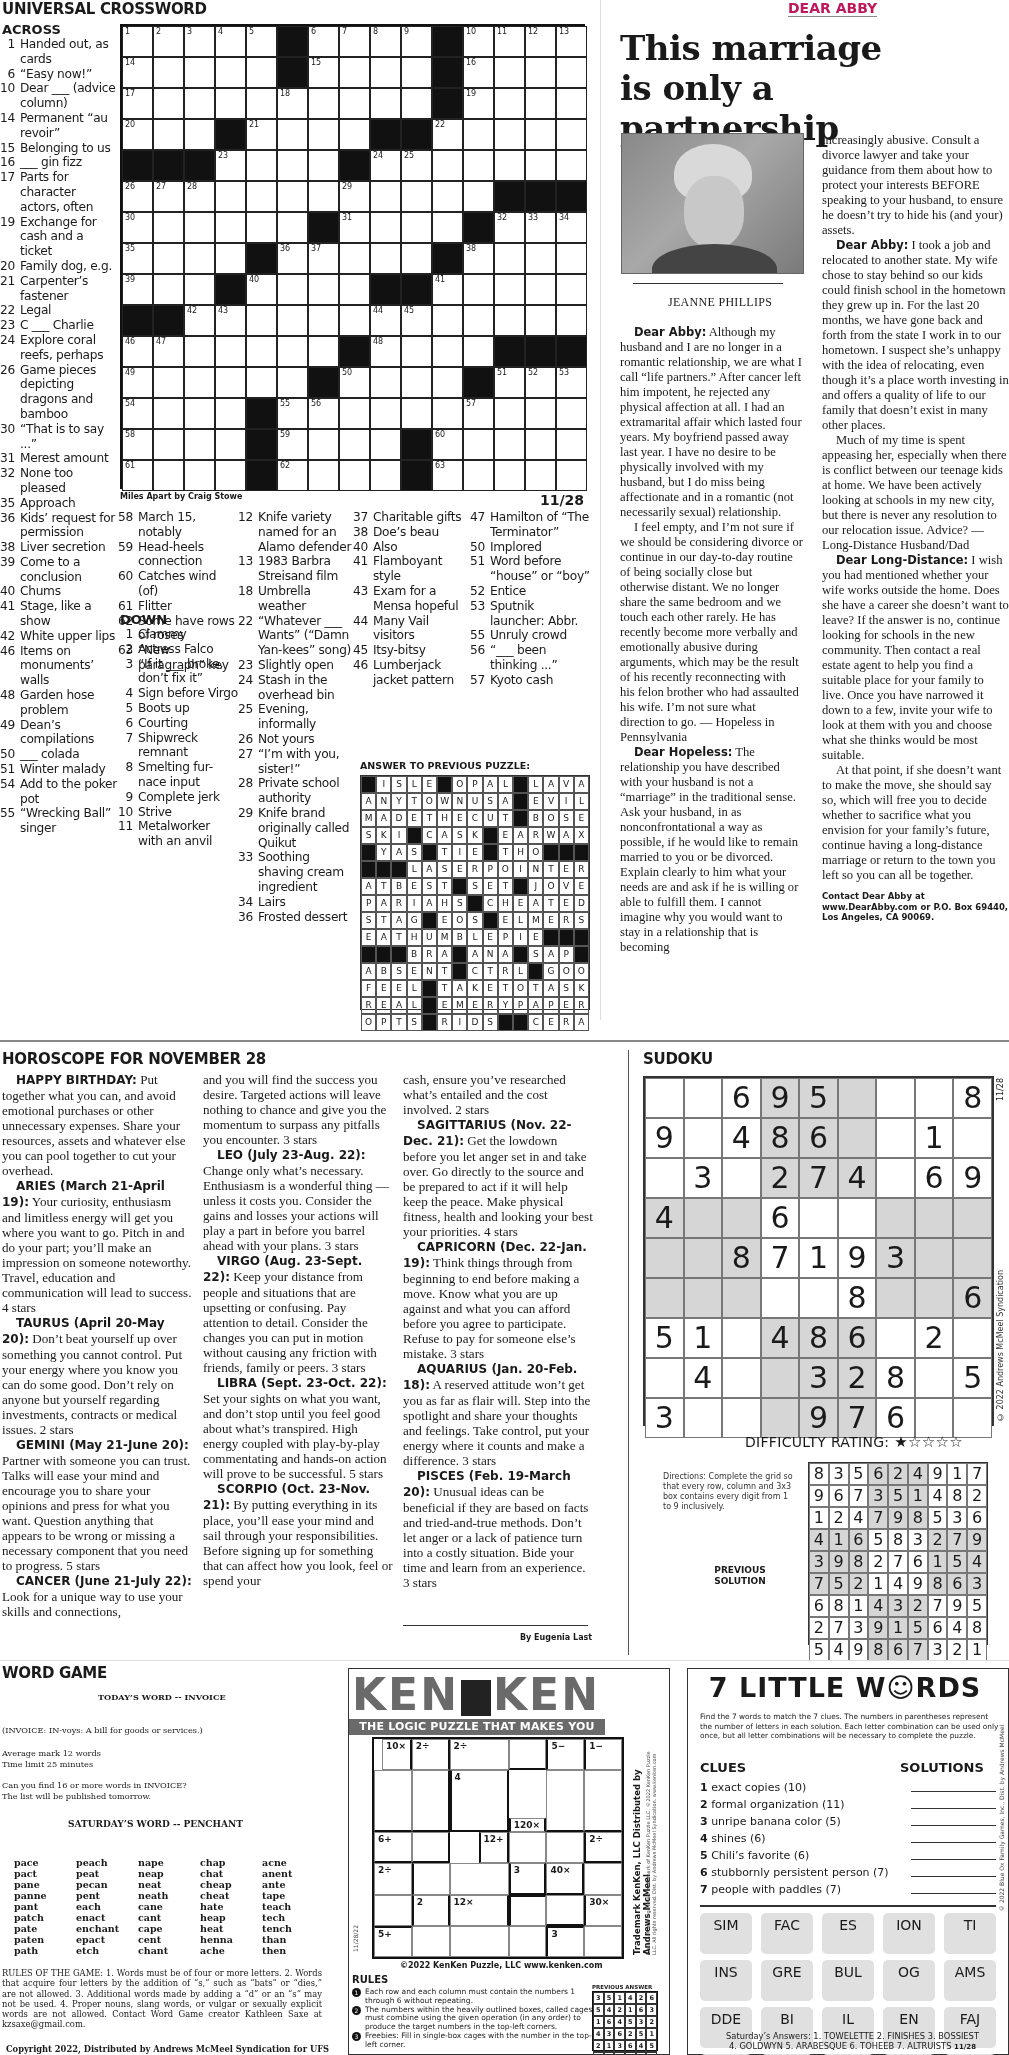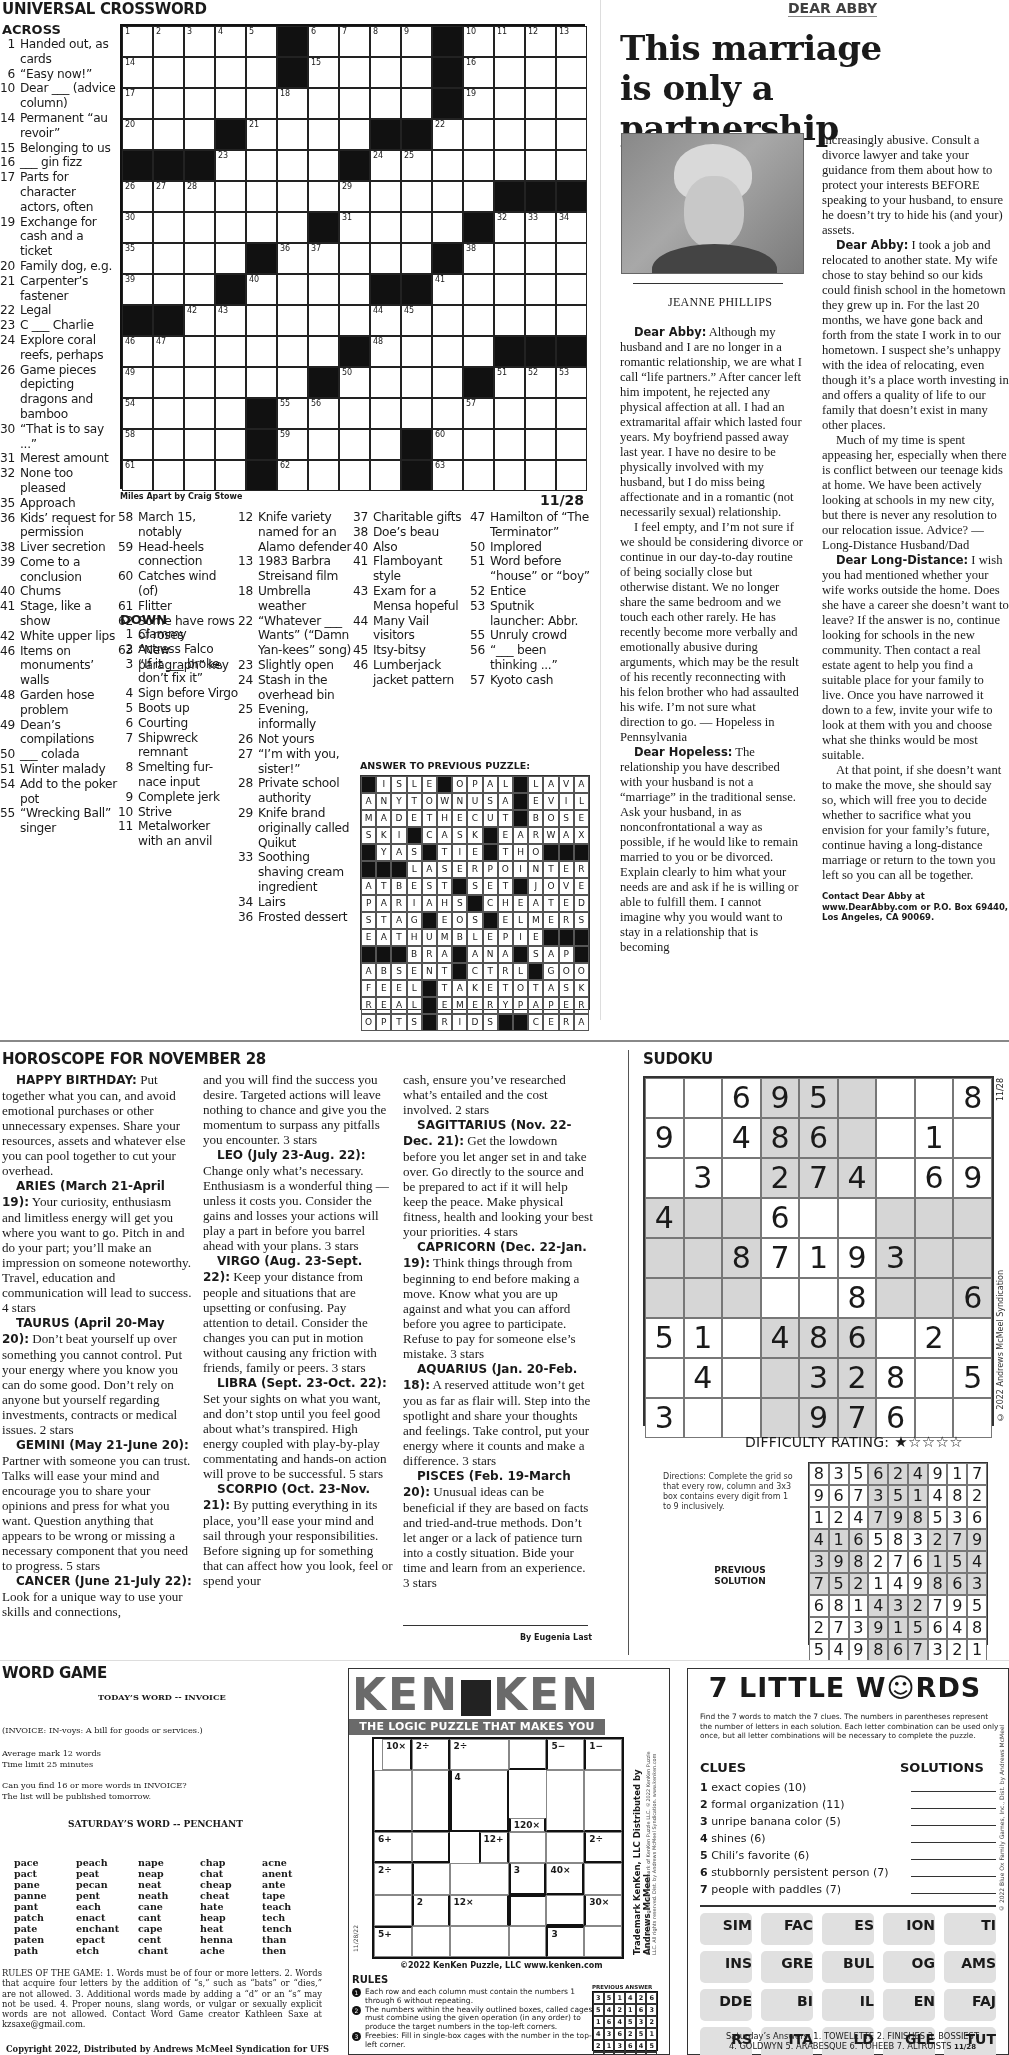--- a/index.html
+++ b/index.html
@@ -17,21 +17,21 @@
 #grid .c{border:1px solid #222;position:relative;background:#fff}
 #grid .c.b{background:#111}
 #grid .c span{position:absolute;left:2px;top:0;font-family:"DejaVu Sans",sans-serif;font-size:8px}
 #xw-credit{left:120px;top:492px;font-family:"DejaVu Sans",sans-serif;font-weight:bold;font-size:8px}
 #xw-date{left:540px;top:492px;font-family:"DejaVu Sans",sans-serif;font-weight:bold;font-size:14px}
 #prev-h{left:360px;top:760px;font-family:"DejaVu Sans",sans-serif;font-weight:bold;font-size:9.5px}
 #prevgrid{left:360px;top:775px;width:230px;height:235px;display:grid;grid-template-columns:repeat(15,1fr);grid-template-rows:repeat(15,1fr);border:1px solid #333}
 #prevgrid .c{border:0.5px solid #555;font-family:"DejaVu Sans",sans-serif;font-size:9px;text-align:center;line-height:15px}
 #prevgrid .c.b{background:#111}
 
-#abby-kicker{left:788px;top:0;font-family:"DejaVu Sans",sans-serif;font-weight:bold;font-size:14px;color:#404040;border-bottom:1px solid #888}
+#abby-kicker{left:788px;top:0;font-family:"DejaVu Sans",sans-serif;font-weight:bold;font-size:14px;color:#be185d;border-bottom:1px solid #888}
 #abby-head{left:620px;top:28px;font-family:"DejaVu Serif",serif;font-weight:bold;font-size:34px;line-height:40px;letter-spacing:-0.5px}
 #abby-photo{left:621px;top:133px;width:183px;width:183px;height:141px;background:linear-gradient(135deg,#888,#a8a8a8 45%,#7a7a7a);border:1px solid #666;overflow:hidden}
 #abby-photo .hair{position:absolute;left:52px;top:10px;width:78px;height:58px;border-radius:50% 50% 40% 40%;background:#d9d9d9}
 #abby-photo .face{position:absolute;left:62px;top:42px;width:60px;height:72px;border-radius:45%;background:#c8c8c8}
 #abby-photo .body{position:absolute;left:30px;top:110px;width:125px;height:50px;border-radius:50% 50% 0 0;background:#444}
 #abby-rule{left:633px;top:283px;width:150px;border-top:1px solid #333}
 #abby-byline{left:668px;top:295px;font-size:12px;letter-spacing:0.3px}
 .col{font-family:"Liberation Serif",serif;font-size:12.6px;line-height:15px;text-align:left;position:absolute}
 .col p{text-indent:14px}
 .col b{font-family:"DejaVu Sans",sans-serif;font-size:11.5px}
@@ -99,21 +99,21 @@
 #lw-box{left:687px;top:1668px;width:322px;height:387px;border:1.5px solid #333}
 #lw-title{left:700px;top:1672px;width:290px;text-align:center;font-family:"DejaVu Sans",sans-serif;font-weight:bold;font-size:27px;line-height:32px;letter-spacing:1px}
 #lw-intro{left:700px;top:1712px;width:300px;font-family:"DejaVu Sans",sans-serif;font-size:7.4px;line-height:9.5px}
 #lw-clues-h{left:700px;top:1760px;font-family:"DejaVu Sans",sans-serif;font-weight:bold;font-size:13px}
 #lw-sol-h{left:900px;top:1760px;font-family:"DejaVu Sans",sans-serif;font-weight:bold;font-size:13px}
 #lw-clues{left:700px;top:1779px;width:296px;font-family:"DejaVu Sans",sans-serif;font-size:11px;line-height:17px}
 #lw-clues .row{display:flex;justify-content:space-between}
 #lw-clues .line{width:85px;border-bottom:1px solid #333;height:13px}
 #lw-rule{left:700px;top:1905px;width:296px;border-top:2px solid #333}
 #lw-tiles{left:700px;top:1913px;width:296px;display:grid;grid-template-columns:repeat(5,52px);column-gap:9px;row-gap:6px}
-#lw-tiles .t{height:32px;background:#e0e0e0;border-radius:5px;font-family:"DejaVu Sans",sans-serif;font-weight:bold;font-size:14px;text-align:right;line-height:25px}
+#lw-tiles .t{height:41px;background:#e0e0e0;border-radius:5px;font-family:"DejaVu Sans",sans-serif;font-weight:normal;font-size:14px;text-align:center;line-height:25px}
 #lw-side{left:998px;top:1672px;height:240px;writing-mode:vertical-rl;transform:rotate(180deg);font-family:"DejaVu Sans",sans-serif;font-size:6px;color:#444}
 #lw-ans{left:700px;top:2032px;width:305px;text-align:center;font-family:"DejaVu Sans",sans-serif;font-size:8.3px;line-height:9.5px}
 #lw-ans .d{font-weight:bold;font-size:7px}
 </style>
 </head>
 <body>
 
 <div id="xw-title" class="abs h-title">UNIVERSAL CROSSWORD</div>
 <div id="xw-across-h" class="abs">ACROSS</div>
 <div class="cluecol" id="xw-across1" style="left:0;top:37px;width:118px">

